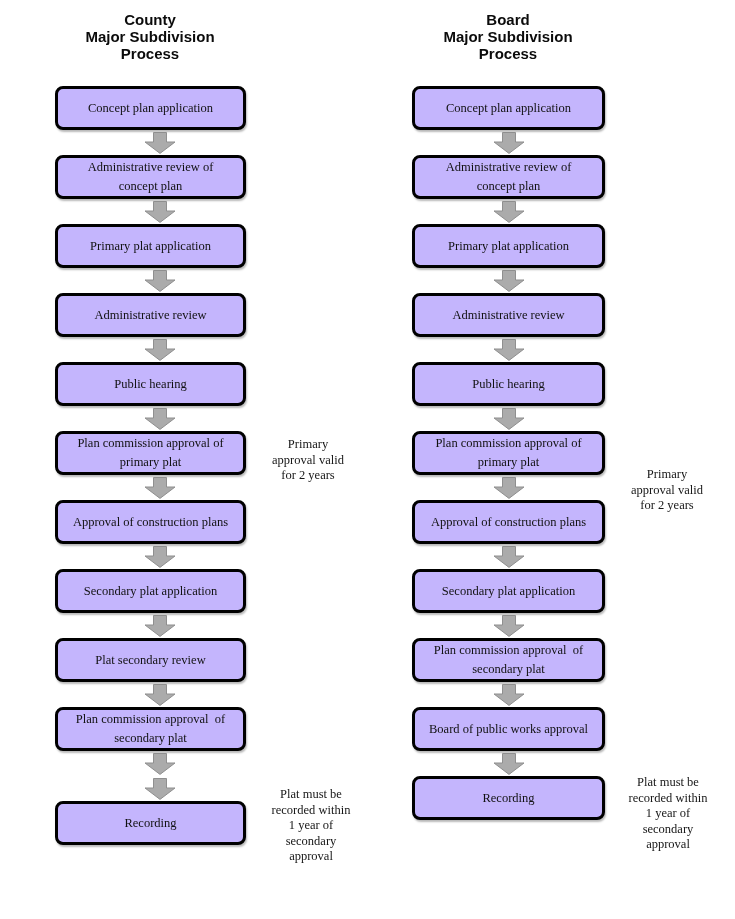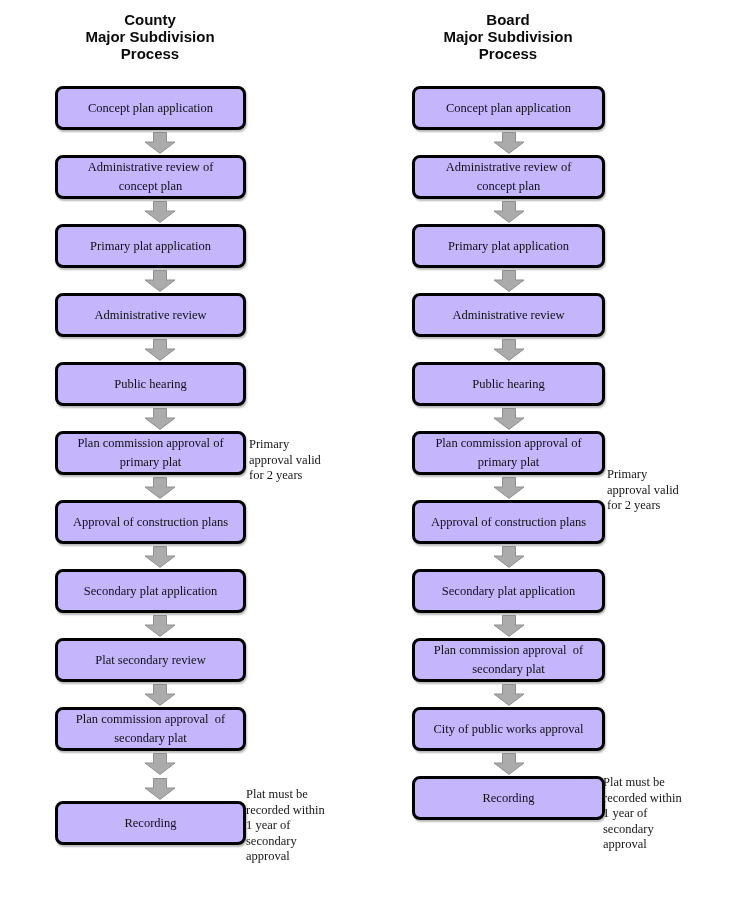--- a/index.html
+++ b/index.html
@@ -27,22 +27,22 @@
     box-shadow:1px 2px 2px rgba(0,0,0,0.28);
   }
   .box .line { display:block; white-space:pre-wrap; }
   .arrow-slot {
     height:25px; flex:0 0 25px;
     display:flex; align-items:center; justify-content:center;
   }
   .flow-col.left .arrow-slot svg { transform:translateX(9px); }
   .arrow-path { stroke:#8f8f8f; stroke-width:1; }
   .note {
-    position:absolute; 
-    font-size:12.5px; line-height:15.5px; color:#161616;
+    position:absolute; text-align:center;
+    font-size:12.5px; line-height:15.5px; color:#161616;padding-left:8px;
   }
   .note .nline { display:block; }
   .note.county-a { left:249px; top:437px; width:102px; }
   .note.county-b { left:246px; top:787px; width:114px; }
   .note.city-a   { left:607px; top:467px; width:104px; }
   .note.city-b   { left:603px; top:775px; width:114px; }
 </style>
 </head>
 <body>
 
@@ -224,21 +224,21 @@
     <div class="box">
       <span class="line">Plan commission approval  of</span>
       <span class="line">secondary plat</span>
     </div>
     <div class="arrow-slot">
       <svg width="32" height="22" viewBox="0 0 32 22">
           <path class="arrow-path" d="M9.5 0.5 H22.5 V10 H31 L16 21.4 L1 10 H9.5 Z" fill="#ababab"></path>
         </svg>
     </div>
     <div class="box">
-      <span class="line">City of public works approval</span>
+      <span class="line">Board of public works approval</span>
     </div>
     <div class="arrow-slot">
       <svg width="32" height="22" viewBox="0 0 32 22">
           <path class="arrow-path" d="M9.5 0.5 H22.5 V10 H31 L16 21.4 L1 10 H9.5 Z" fill="#ababab"></path>
         </svg>
     </div>
     <div class="box">
       <span class="line">Recording</span>
     </div>
   </div>

